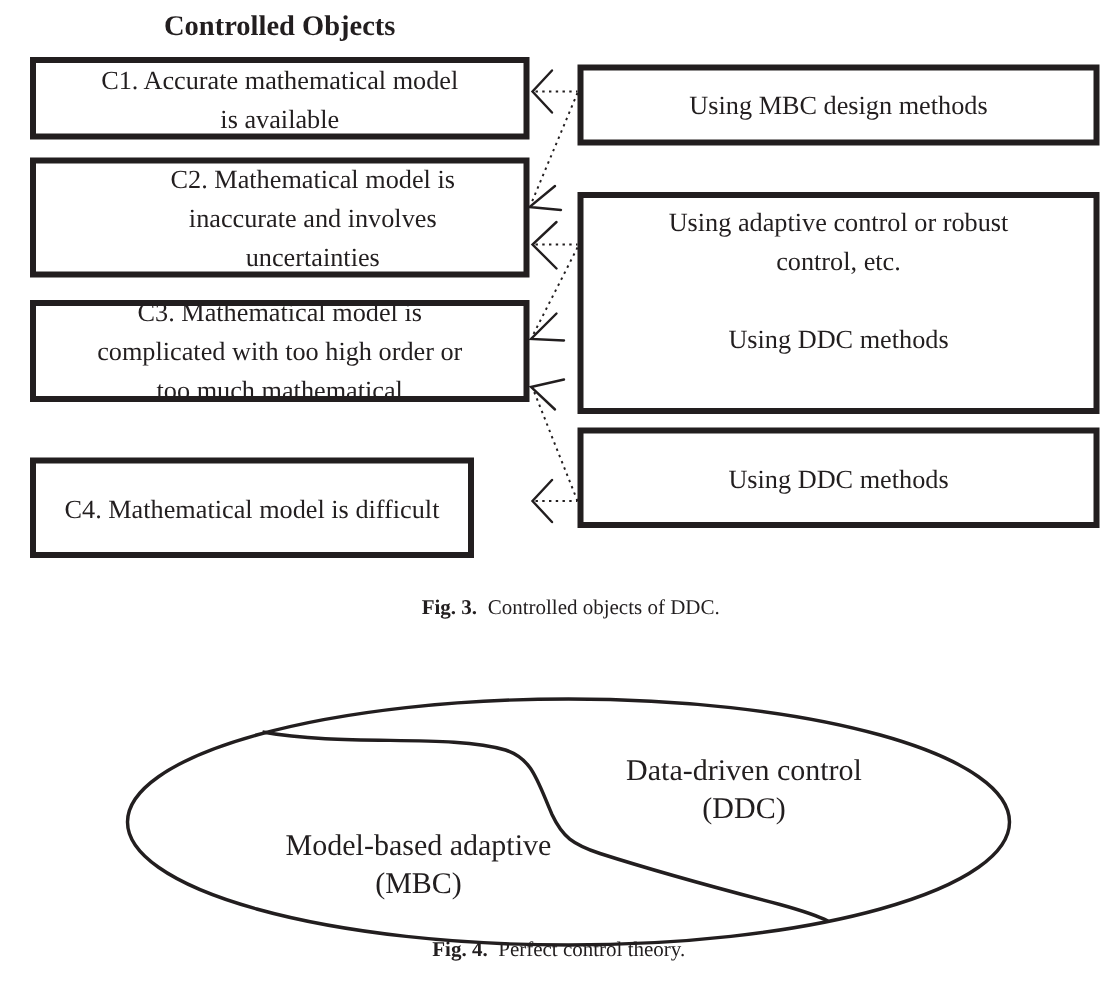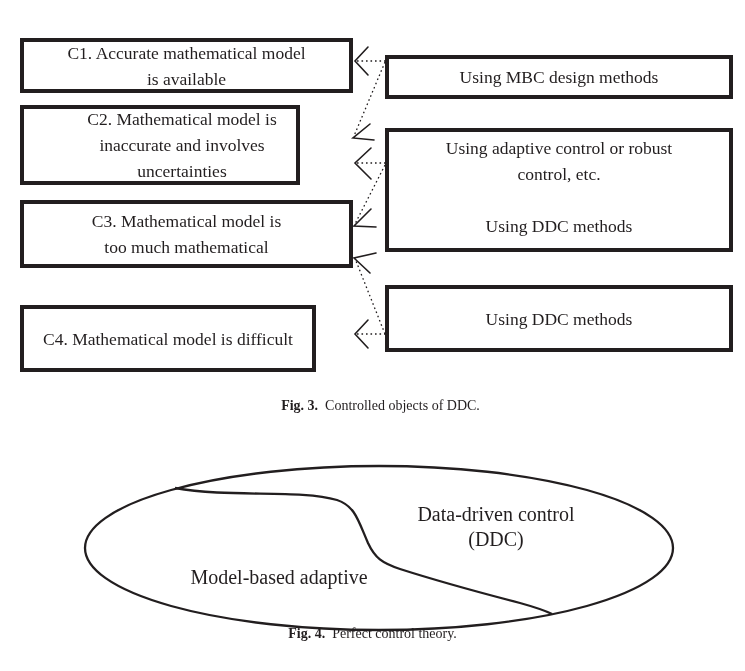--- a/index.html
+++ b/index.html
@@ -88,47 +88,49 @@
     font-size: 20px;
     line-height: 25px;
     white-space: nowrap;
   }
 </style>
 </head>
 <body>
 
 <div class="canvas">
 
+  <div class="colhdr" style="left:20px; width:333px;">Controlled Objects</div>
 
 
   <div class="obox" style="left:20px; top:38px; width:333px; height:55px;">
     <div class="bline">C1. Accurate mathematical model</div>
     <div class="bline">is available</div>
   </div>
 
-  <div class="obox" style="left:20px; top:105px; width:280px; height:80px;padding-left:44px;">
+  <div class="obox" style="left:20px; top:105px; width:333px; height:80px;padding-left:44px;">
     <div class="bline">C2. Mathematical model is</div>
     <div class="bline">inaccurate and involves</div>
     <div class="bline">uncertainties</div>
   </div>
 
   <div class="obox" style="left:20px; top:200px; width:333px; height:68px;">
     <div class="bline">C3. Mathematical model is</div>
+    <div class="bline">complicated with too high order or</div>
     <div class="bline">too much mathematical</div>
   </div>
 
   <div class="obox" style="left:20px; top:305px; width:296px; height:67px;">
     <div class="bline">C4. Mathematical model is difficult</div>
   </div>
 
-  <div class="obox" style="left:385px; top:43px; width:348px; height:44px;margin-top:12px;">
+  <div class="obox" style="left:385px; top:43px; width:348px; height:54px;">
     <div class="bline">Using MBC design methods</div>
   </div>
 
-  <div class="obox top-align" style="left:385px; top:128px; width:348px; height:124px;">
+  <div class="obox top-align" style="left:385px; top:128px; width:348px; height:148px;">
     <div class="bline">Using adaptive control or robust</div>
     <div class="bline">control, etc.</div>
     <div class="spacer"></div>
     <div class="bline">Using DDC methods</div>
   </div>
 
   <div class="obox" style="left:385px; top:285px; width:348px; height:67px;">
     <div class="bline">Using DDC methods</div>
   </div>
 
@@ -162,20 +164,21 @@
     <path class="shape" d="M 175 488
              C 230 498, 300 489, 337 500
              C 355 506, 358 520, 368 543
              C 375 558, 382 563, 400 569
              C 425 577, 470 590, 520 603
              C 538 608, 546 611, 552 614"></path>
   </svg>
 
   <div class="elabel" style="left:279px; top:577px;">
     <div>Model-based adaptive</div>
+    <div>(MBC)</div>
   </div>
 
   <div class="elabel" style="left:496px; top:527px;">
     <div>Data-driven control</div>
     <div>(DDC)</div>
   </div>
 
   <div class="caption" style="top:624px; left:0;">
     <span class="cap-label">Fig. 4.</span><span>Perfect control theory.</span>
   </div>

